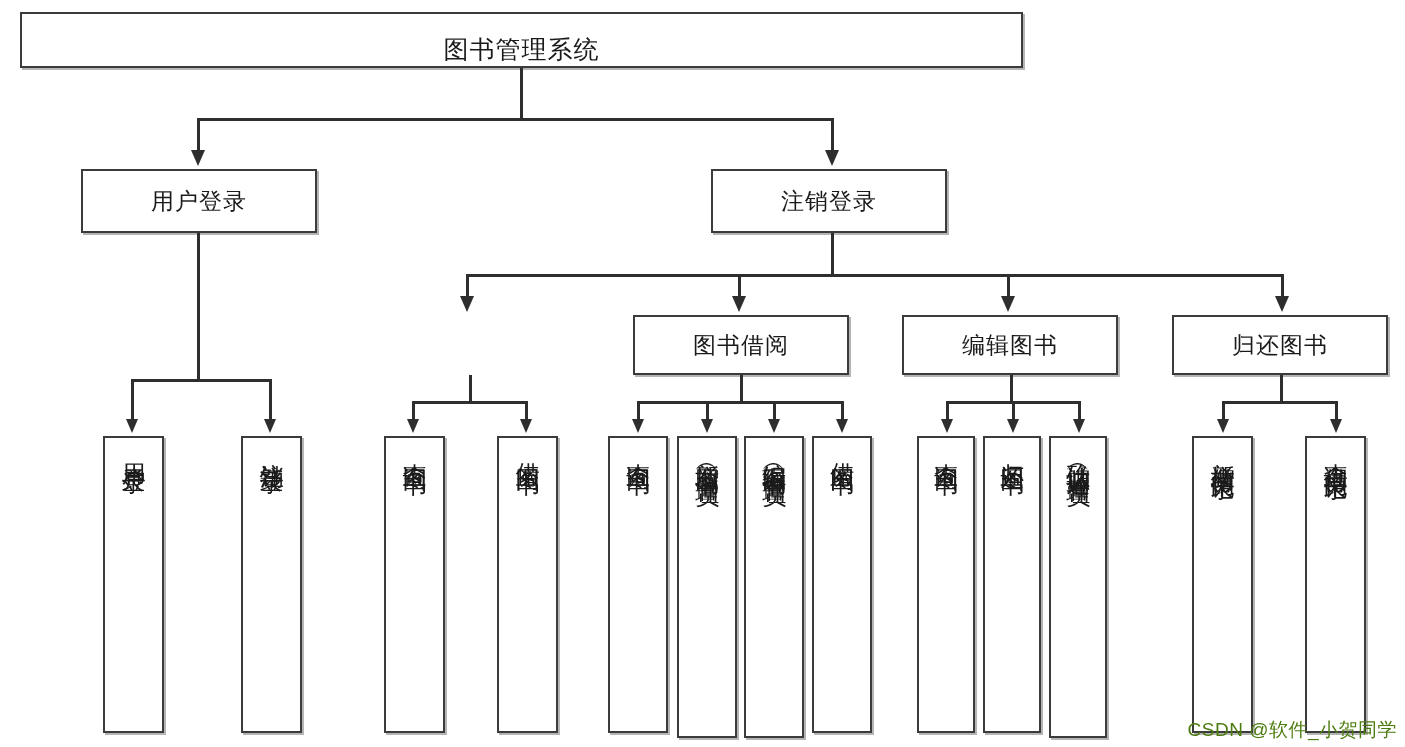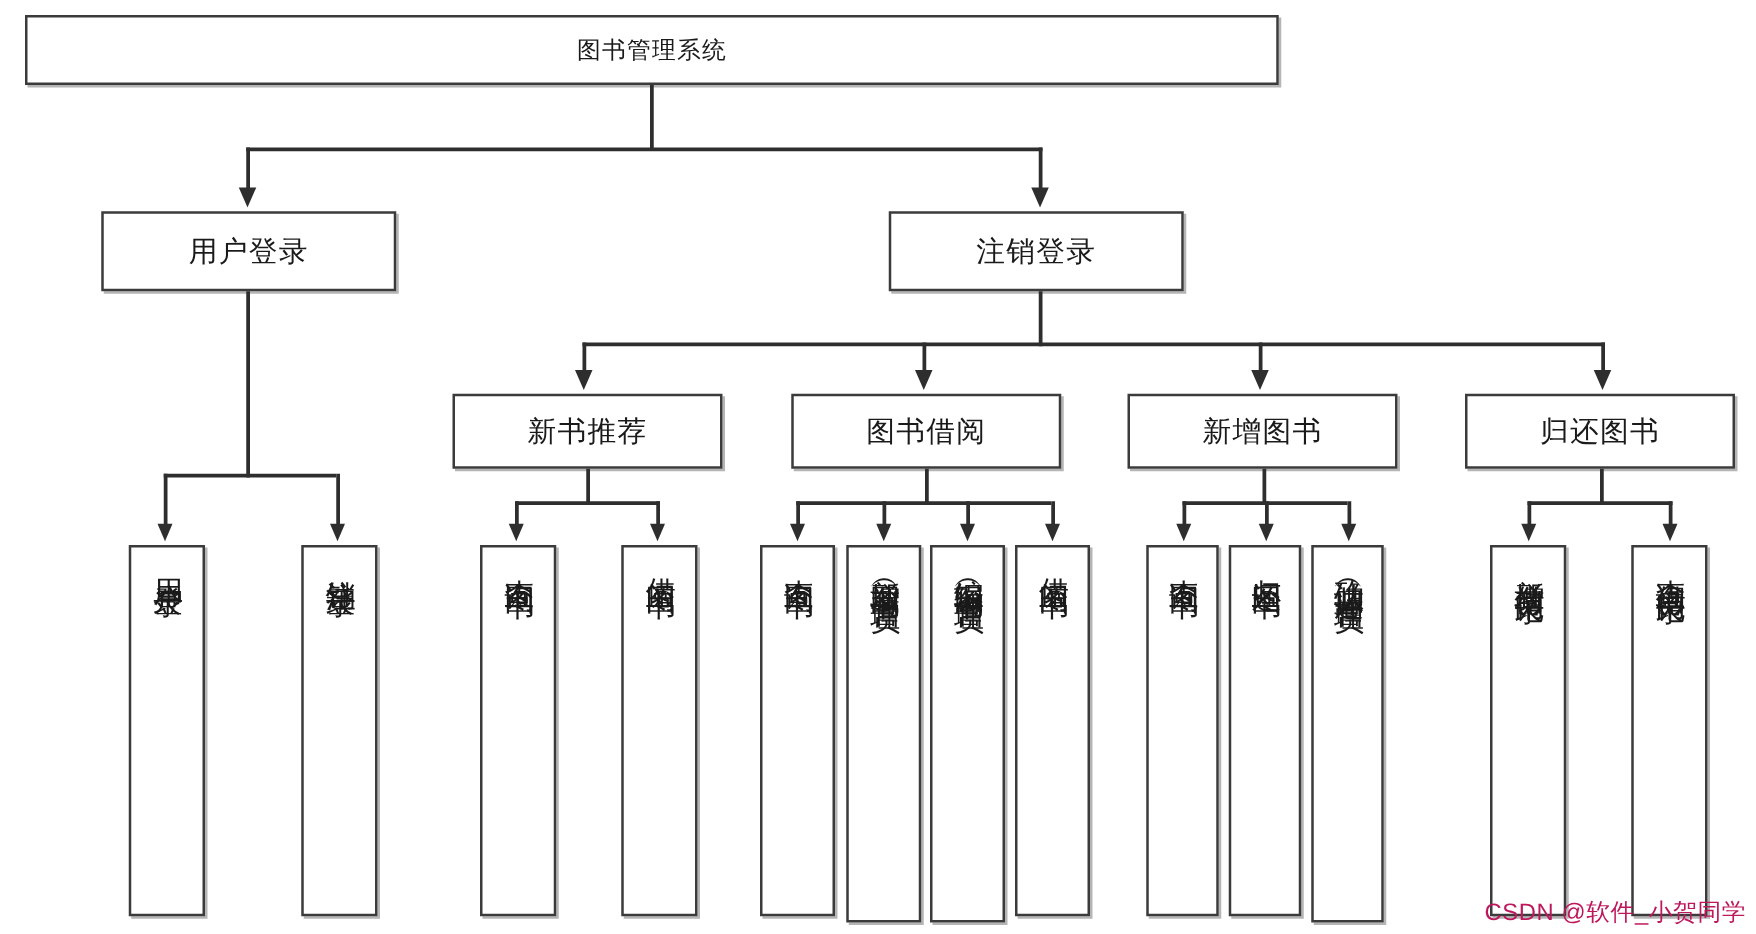--- a/index.html
+++ b/index.html
@@ -29,21 +29,21 @@
     justify-content: center;
     color: #1a1a1a;
     letter-spacing: 1px;
   }
   .node .label {
     display: block;
     text-align: center;
     white-space: nowrap;
   }
   
-  .node.root { font-size: 19px; }
+  .node.root { font-size: 25px; align-items: flex-end; }
   
   .node.branch { font-size: 23px; }
   
   .node.leaf {
     align-items: flex-start;
     justify-content: center;
     padding-top: 6px;
   }
   .node.leaf .label {
     writing-mode: vertical-rl;
@@ -73,21 +73,21 @@
     border-left-width: 6px;
     border-right-width: 6px;
     border-top-width: 14px;
   }
   
   #watermark {
     position: absolute;
     right: 8px;
     bottom: 4px;
     font-size: 19px;
-    color: #be185d;
+    color: #4d7c0f;
     letter-spacing: 0.5px;
     white-space: nowrap;
     pointer-events: none;
   }
 </style>
 </head>
 <body>
 
 <div id="canvas">
 
@@ -123,28 +123,25 @@
   <div class="conn hline" style="left:466px; top:274px; width:818px;"></div>
   <div class="conn vline" style="left:466px; top:274px; height:24px;"></div>
   <div class="arrow" style="left:460px; top:296px;"></div>
   <div class="conn vline" style="left:738px; top:274px; height:24px;"></div>
   <div class="arrow" style="left:732px; top:296px;"></div>
   <div class="conn vline" style="left:1007px; top:274px; height:24px;"></div>
   <div class="arrow" style="left:1001px; top:296px;"></div>
   <div class="conn vline" style="left:1281px; top:274px; height:24px;"></div>
   <div class="arrow" style="left:1275px; top:296px;"></div>
 
-  <div class="node branch" style="left:362px; top:315px; width:216px; height:60px;">
-    <span class="label">新书推荐</span>
-  </div>
   <div class="node branch" style="left:633px; top:315px; width:216px; height:60px;">
     <span class="label">图书借阅</span>
   </div>
   <div class="node branch" style="left:902px; top:315px; width:216px; height:60px;">
-    <span class="label">新增图书</span>
+    <span class="label">编辑图书</span>
   </div>
   <div class="node branch" style="left:1172px; top:315px; width:216px; height:60px;">
     <span class="label">归还图书</span>
   </div>
 
   <div class="conn vline" style="left:469px; top:375px; height:29px;"></div>
   <div class="conn hline" style="left:412px; top:401px; width:116px;"></div>
   <div class="conn vline" style="left:412px; top:401px; height:20px;"></div>
   <div class="arrow small" style="left:407px; top:419px;"></div>
   <div class="conn vline" style="left:525px; top:401px; height:20px;"></div>

